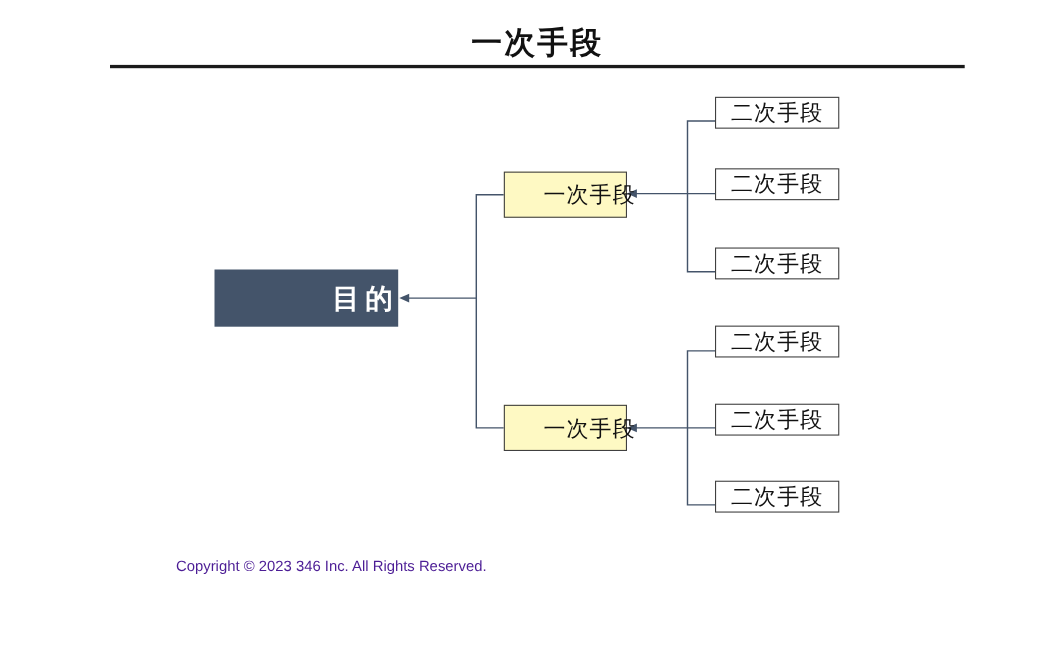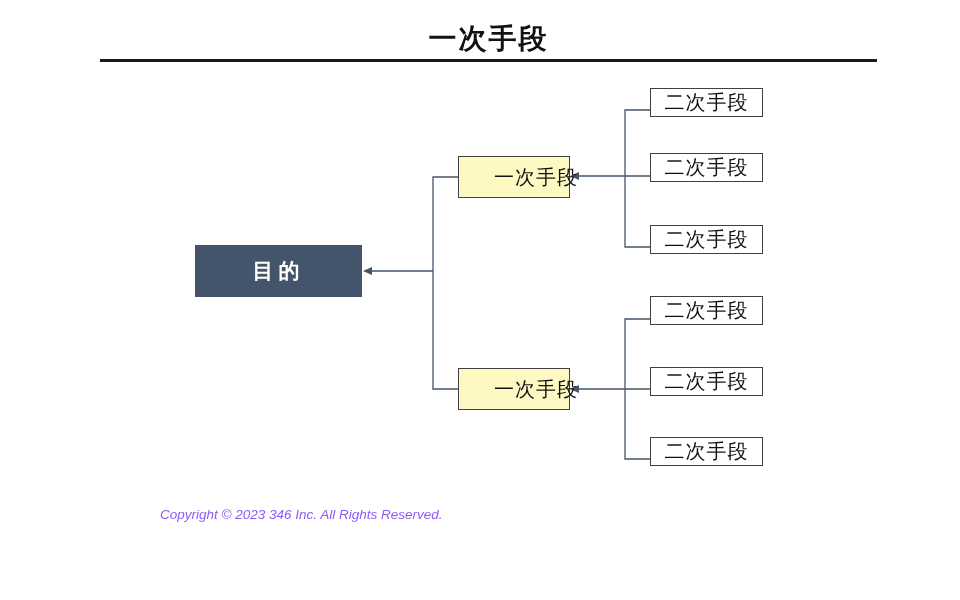--- a/index.html
+++ b/index.html
@@ -55,22 +55,23 @@
     white-space: nowrap;
   }
   .goal-box {
     left: 195px;
     top: 245px;
     width: 167px;
     height: 52px;
     background: #44546A;
     color: #ffffff;
     font-weight: bold;
-    font-size: 21px;
+    font-size: 25px;
     letter-spacing: 5px;
+    justify-content: flex-end;
   }
   .primary-box {
     left: 458px;
     width: 112px;
     height: 42px;
     background: #fef9c3;
     border: 1.5px solid #404040;
     letter-spacing: 1px;
     padding-left: 44px;
   }
@@ -88,22 +89,21 @@
   .secondary-2 { top: 153px; }
   .secondary-3 { top: 225px; }
   .secondary-4 { top: 296px; }
   .secondary-5 { top: 367px; }
   .secondary-6 { top: 437px; }
   .copyright {
     position: absolute;
     left: 160px;
     top: 507px;
     font-size: 13.5px;
-    color: #8b5cf6;
-    font-style: italic;
+    color: #4c1d95;
   }
 </style>
 </head>
 <body>
 
 <div class="slide">
 
   <div class="title-wrap">
     <span class="page-title">一次手段</span>
   </div>

